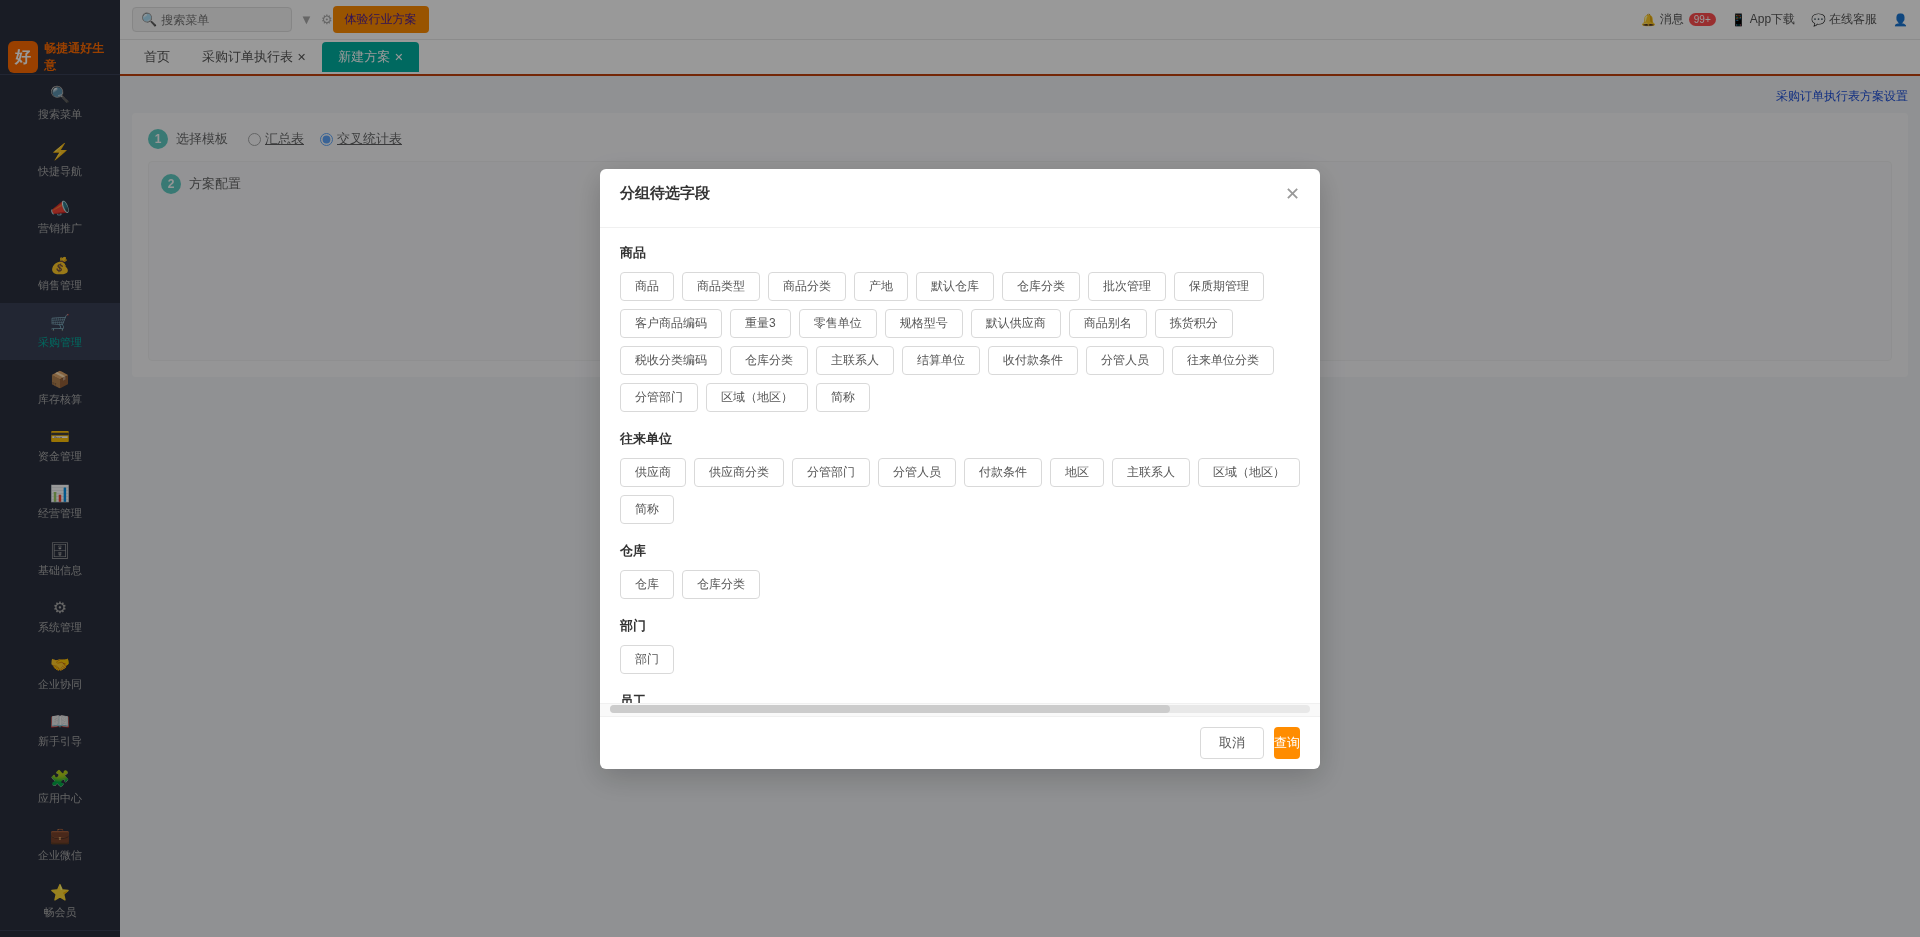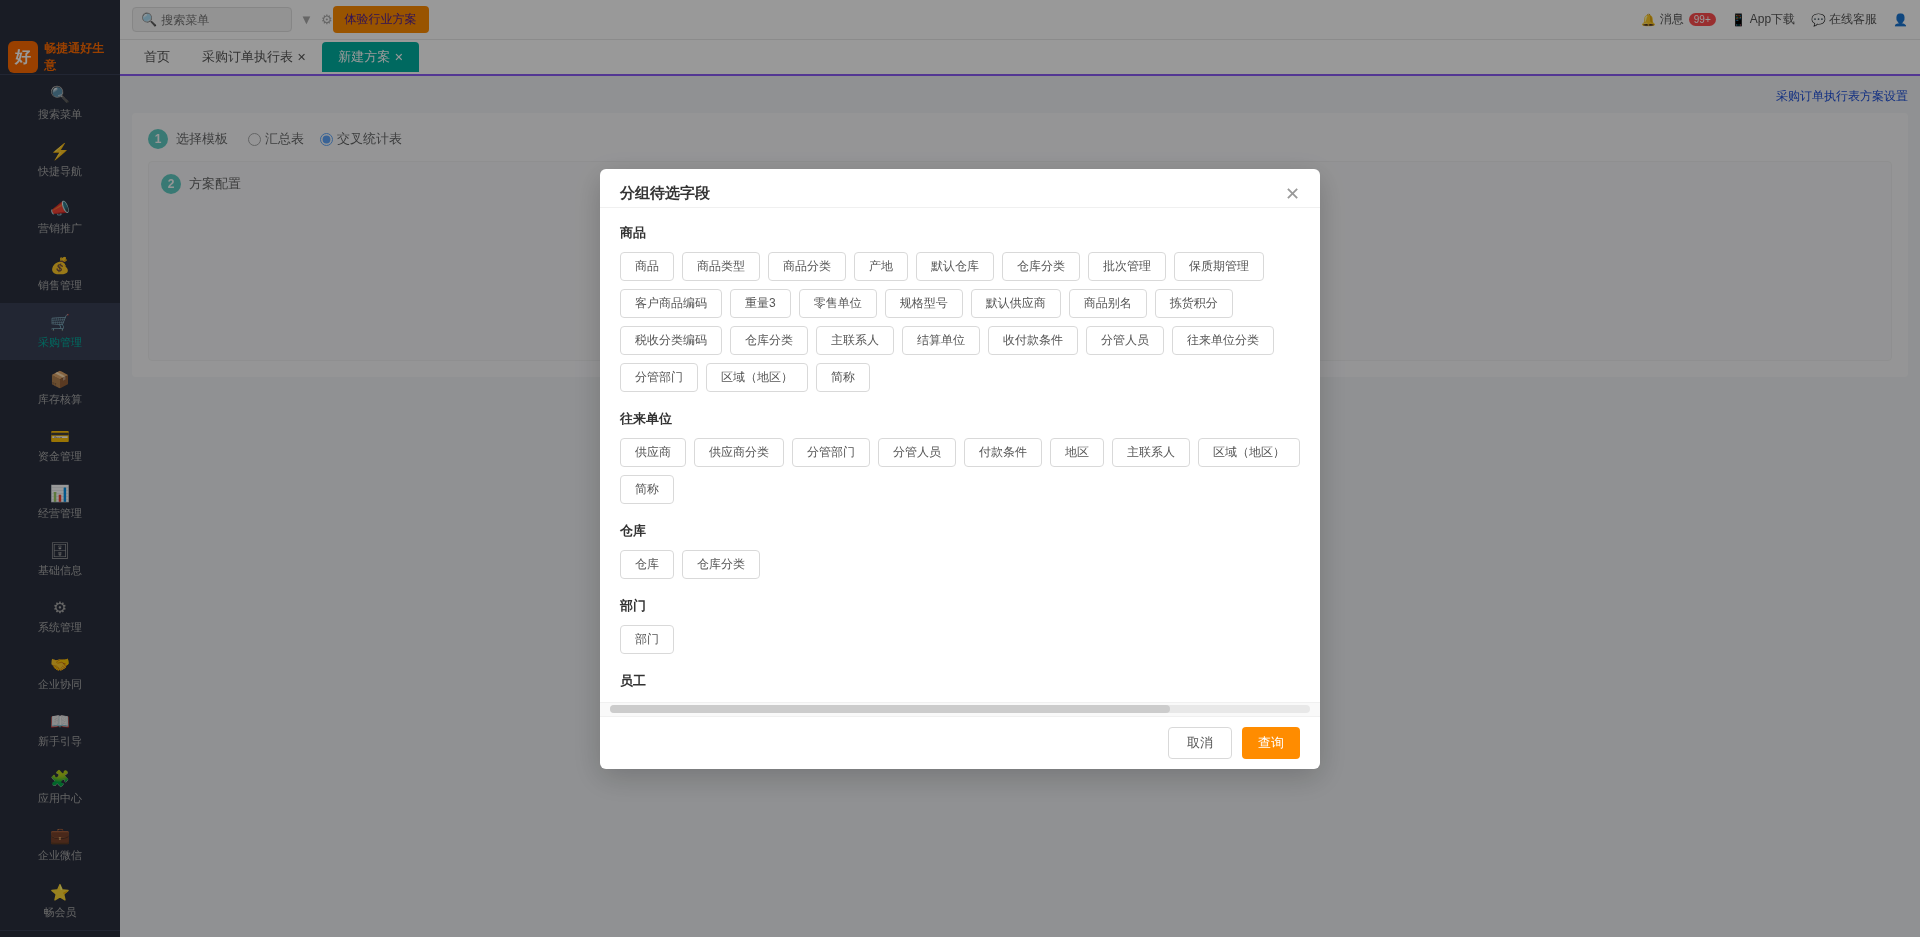--- a/index.html
+++ b/index.html
@@ -62,21 +62,21 @@
     .header-icon-item { display: flex; align-items: center; gap: 3px; cursor: pointer; }
 
     
     .tab-bar {
       position: fixed;
       top: 40px; left: 120px; right: 0;
       height: 36px;
       background: #fff;
       display: flex;
       align-items: center;
-      border-bottom: 2px solid #8b5cf6;
+      border-bottom: 2px solid #c2410c;
       z-index: 99;
       padding: 0 8px;
     }
     .tab-item {
       padding: 6px 16px;
       cursor: pointer;
       font-size: 13px;
       color: #555;
       border-radius: 4px 4px 0 0;
       white-space: nowrap;
@@ -146,21 +146,21 @@
       width: 720px;
       max-height: 600px;
       display: flex;
       flex-direction: column;
       box-shadow: 0 8px 30px rgba(0,0,0,0.2);
     }
     .modal-header {
       display: flex;
       align-items: center;
       justify-content: space-between;
-      padding: 14px 20px 2px;
+      padding: 14px 20px 22px;
       border-bottom: 1px solid #f0f0f0;
     }
     .modal-title { font-size: 15px; font-weight: bold; color: #333; }
     .modal-close { cursor: pointer; color: #999; font-size: 18px; }
     .modal-body {
       overflow-y: auto;
       overflow-x: hidden;
       padding: 16px 20px;
       flex: 1;
     }
@@ -205,39 +205,39 @@
     .btn-cancel {
       padding: 6px 18px;
       border: 1px solid #d9d9d9;
       background: #fff;
       border-radius: 4px;
       cursor: pointer;
       font-size: 13px;
       color: #555;
     }
     .btn-confirm {
-      padding: 6px 16px;
+      padding: 6px 0;
       border: none;
       background: #ff8c00;
       color: white;
       border-radius: 4px;
       cursor: pointer;
       font-size: 13px;
     }
 
     
     .bg-content {
       background: #fff;
       border-radius: 4px;
       padding: 16px;
     }
     .step-header { display: flex; align-items: center; gap: 8px; margin-bottom: 12px; }
     .step-num { background: #00b0a0; color: white; border-radius: 50%; width: 20px; height: 20px; display: flex; align-items: center; justify-content: center; font-size: 12px; font-weight: bold; }
     .radio-group { display: flex; gap: 16px; align-items: center; }
-    .radio-label { display: flex; align-items: center; gap: 4px; cursor: pointer; }
+    .radio-label { display: flex; align-items: center; gap: 4px; cursor: pointer; text-decoration: underline; }
   </style>
 </head>
 <body>
 
 <div class="sidebar">
   <div style="height:40px; display:flex; align-items:center; padding:0 8px; border-bottom:1px solid #3a4056;">
     <div class="logo-icon">好</div>
     <span style="color:#ff6b00; font-size:12px; font-weight:bold;">畅捷通好生意</span>
   </div>
   <div class="sidebar-item">

